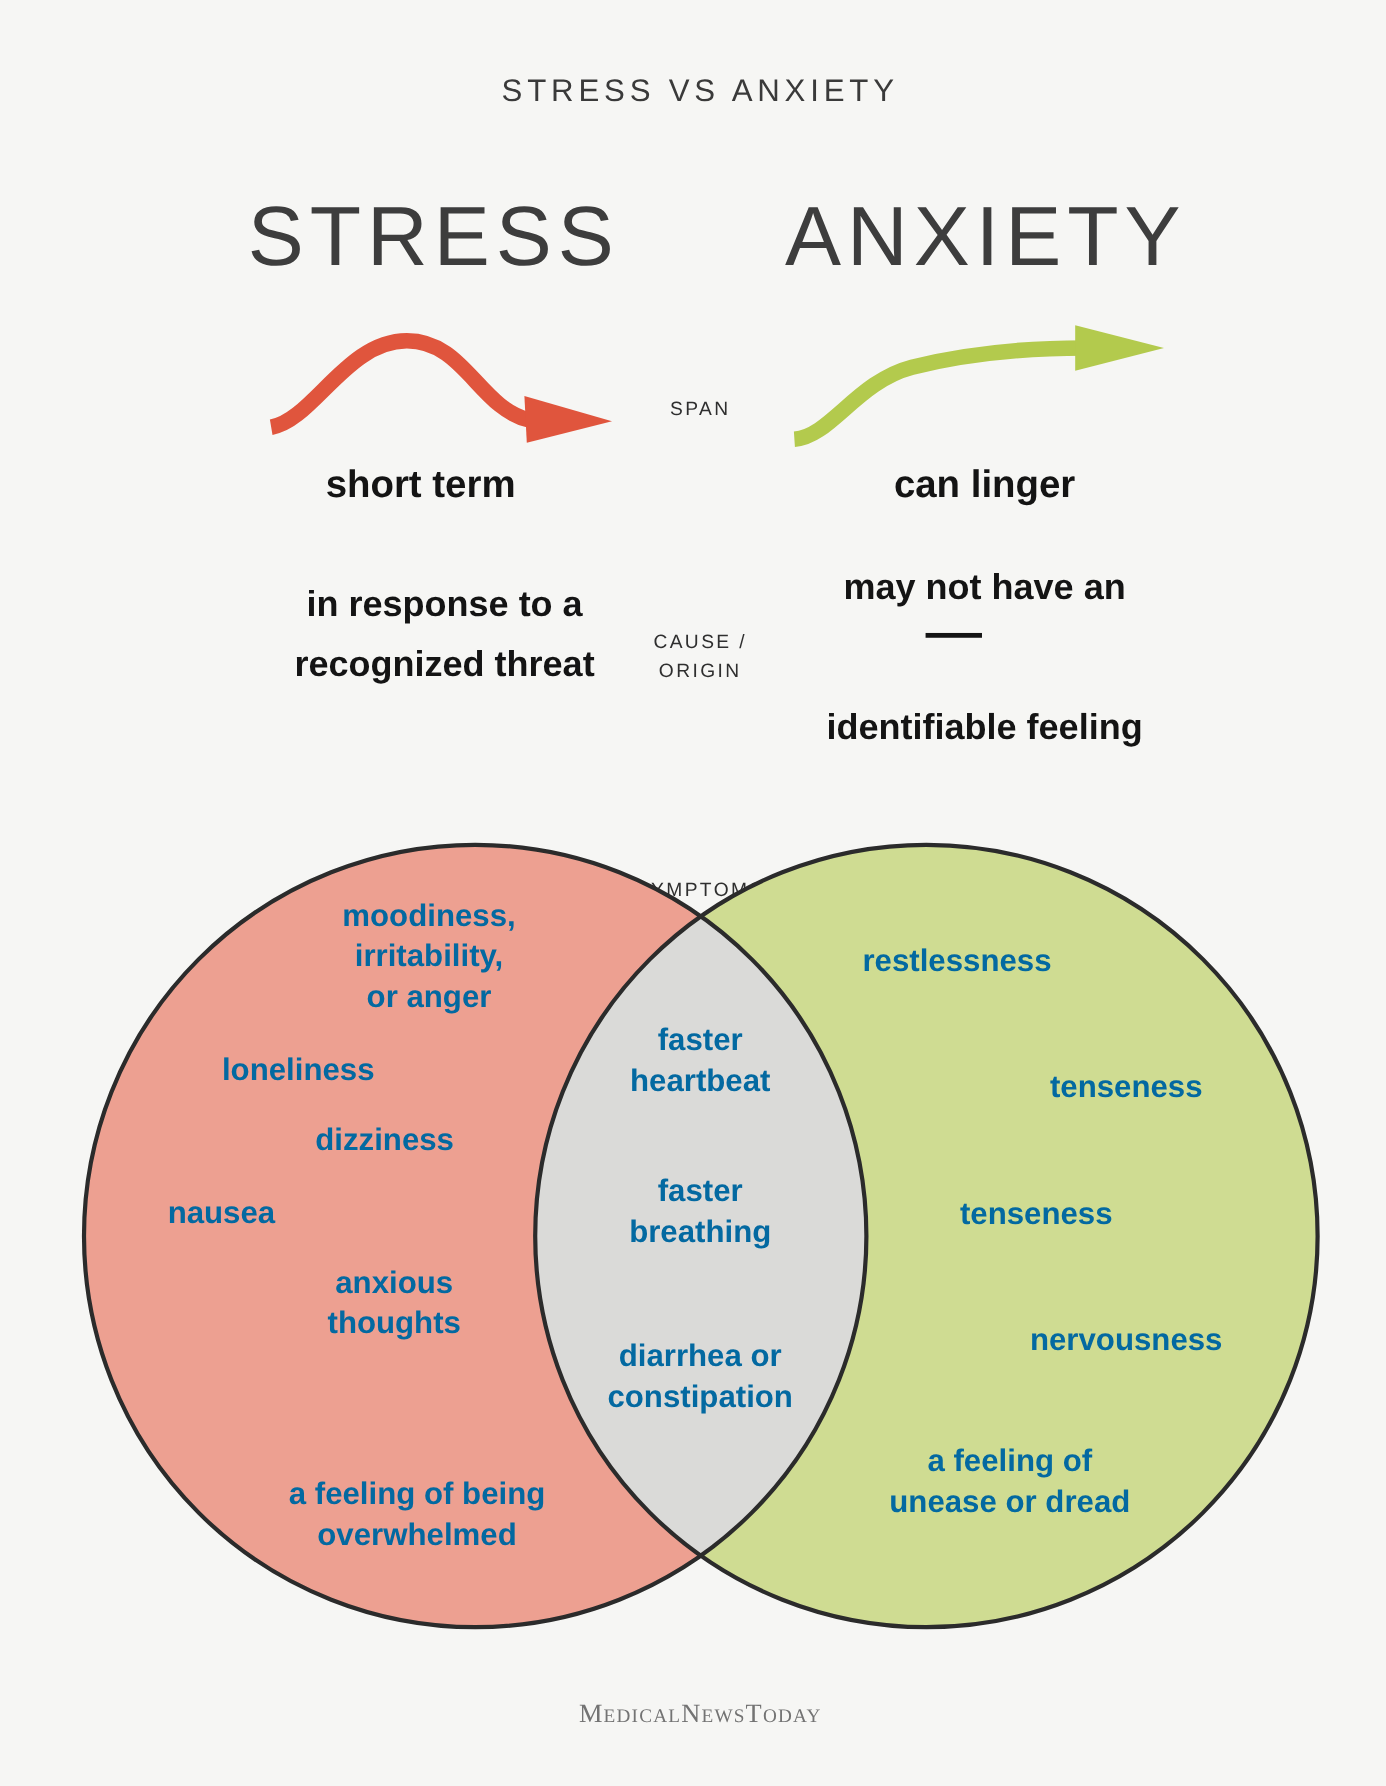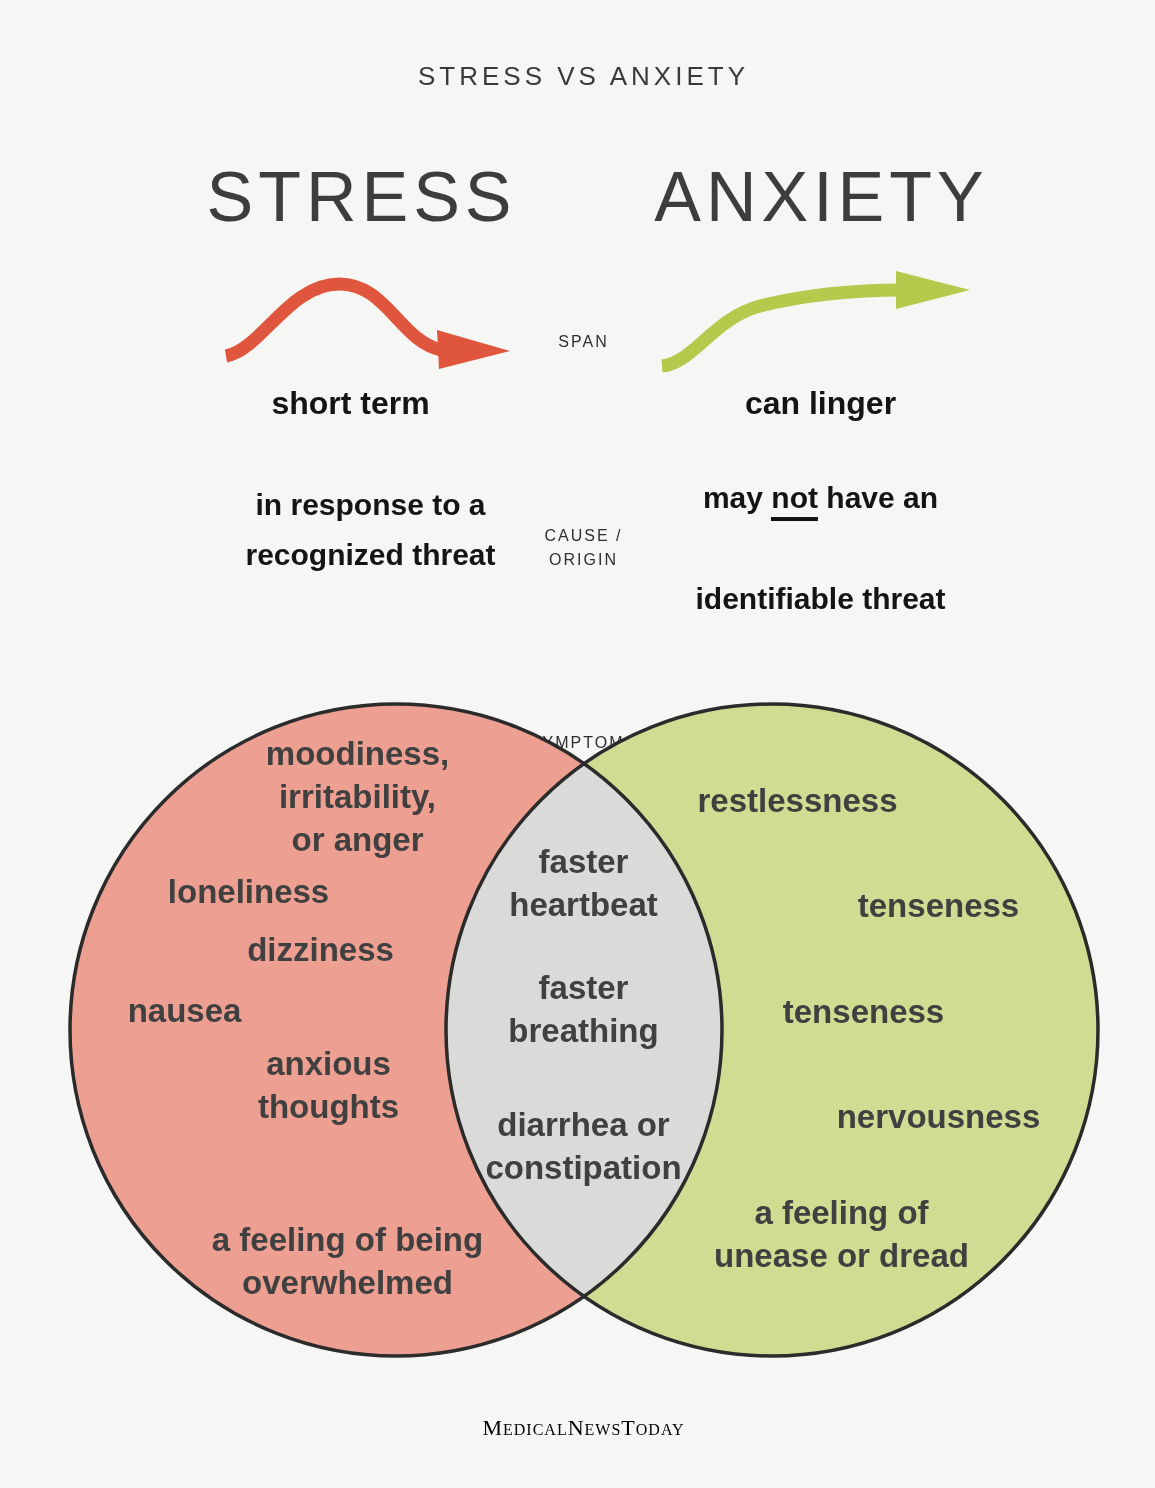--- a/index.html
+++ b/index.html
@@ -23,33 +23,33 @@
   .cause-label    { left:578px; top:548px; }
   .symptoms-label { left:578px; top:703px;margin-top:40px; }
 
   .bold-stmt { font-size:30px; font-weight:800; color:#141414;
     line-height:1.68; white-space:pre-line; }
   .span-stress  { left:345px; top:404px; font-size:32px; white-space:nowrap; }
   .span-anxiety { left:815px; top:404px; font-size:32px; white-space:nowrap; }
   .cause-stress  { left:345px; top:530px;margin-left:20px; }
   .cause-anxiety { left:815px; top:549px; }
   .cause-anxiety .ln { white-space:nowrap; }
-  .u-not { display:inline-block; border-bottom:4px solid #141414; padding-bottom:1px; line-height:1.15; }
+  .u-not { display:inline-block; border-bottom:4px solid #141414; padding-bottom:19px; line-height:1.15; }
 
   .arrow-svg { position:absolute; }
   .red-arrow   { left:215px; top:270px; }
   .green-arrow { left:650px; top:268px; }
 
   .venn-svg { position:absolute; left:0; top:692px; }
 
-  .venn-label { font-size:33px; font-weight:700; color:#404040;
+  .venn-label { font-size:26px; font-weight:700; color:#0369a1;
     line-height:1.3; white-space:pre-line; }
 
   .brand { left:578px; top:1428px; font-family:"Liberation Serif", serif;
-    color:#000000; letter-spacing:1px; white-space:nowrap; font-weight:500; }
+    color:#737373; letter-spacing:1px; white-space:nowrap; font-weight:500; }
   .brand .lg { font-size:22px; }
   .brand .sm { font-size:16px; }
 </style>
 </head>
 <body>
 
 <div class="canvas">
 
   <div class="abs top-title">STRESS VS ANXIETY</div>
 
@@ -69,21 +69,21 @@
   <div class="abs section-label span-label">SPAN</div>
   <div class="abs bold-stmt span-stress">short term</div>
   <div class="abs bold-stmt span-anxiety">can linger</div>
 
   <div class="abs section-label cause-label">CAUSE /
 ORIGIN</div>
   <div class="abs bold-stmt cause-stress">in response to a
 recognized threat</div>
   <div class="abs bold-stmt cause-anxiety">
     <div class="ln"><span>may </span><span class="u-not">not</span><span> have an</span></div>
-    <div class="ln"><span>identifiable</span><span> threat</span></div>
+    <div class="ln"><span>identifiable</span><span> feeling</span></div>
   </div>
 
   <div class="abs section-label symptoms-label">SYMPTOMS</div>
 
   <svg class="venn-svg" width="1155" height="680" viewBox="0 0 1155 680">
     <defs>
       <clipPath id="leftClip">
           <circle cx="390" cy="338" r="326"></circle>
         </clipPath>
     </defs>

